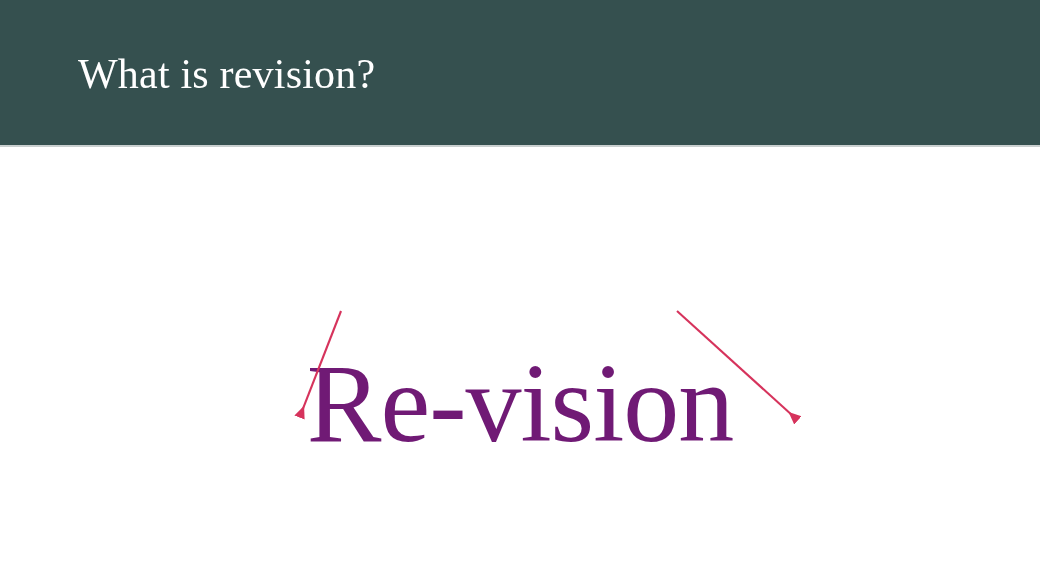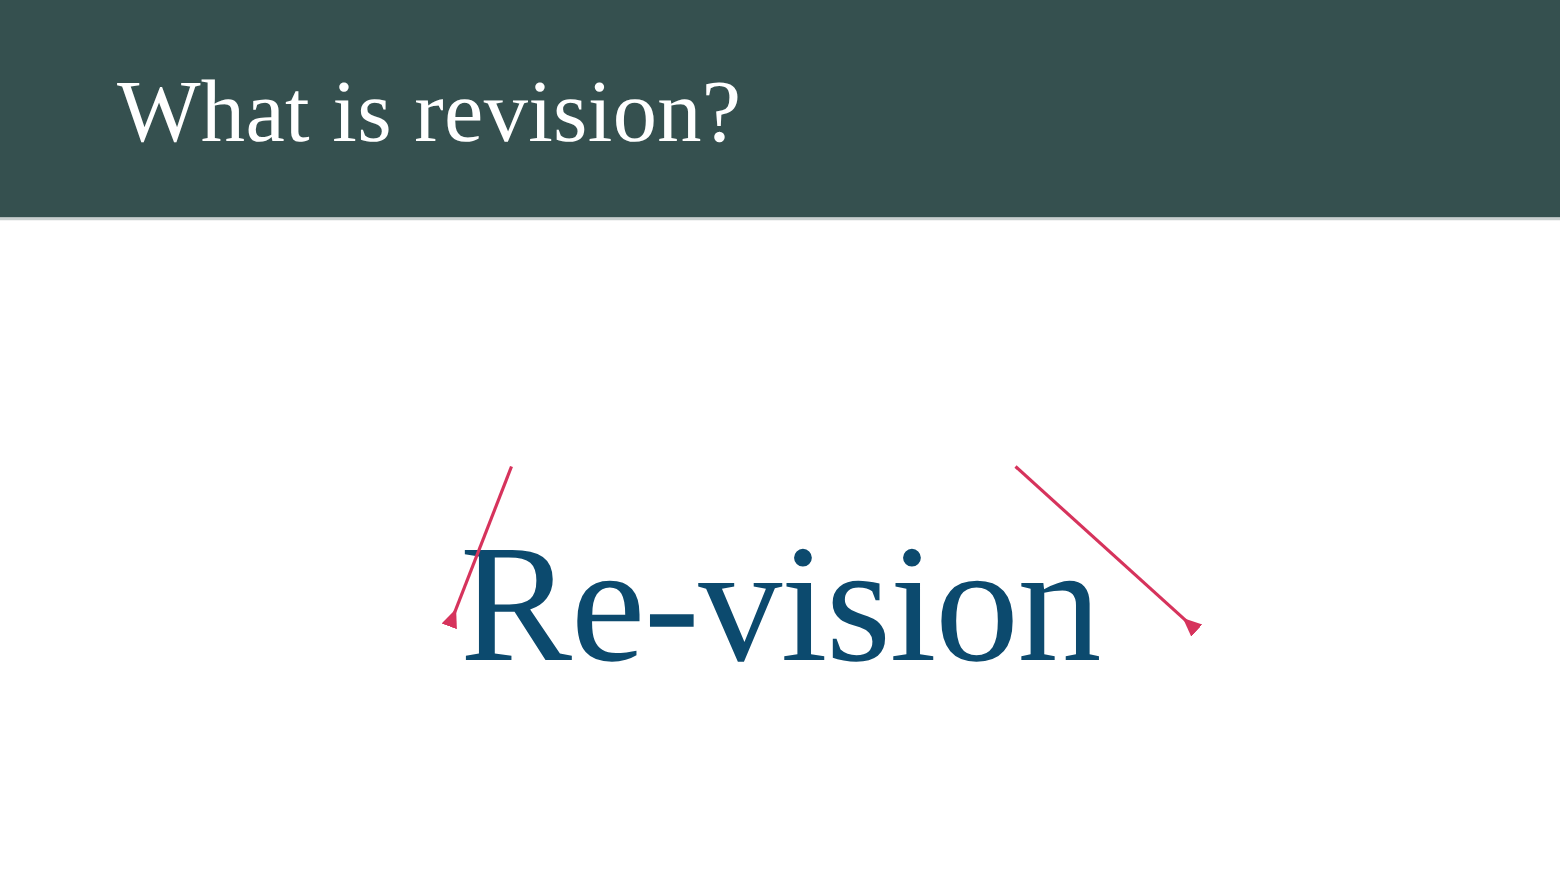--- a/index.html
+++ b/index.html
@@ -38,21 +38,21 @@
     top: 145px;
     width: 1040px;
     height: 2px;
     background: #c9cfcf;
   }
 
   #slide-title {
     position: absolute;
     left: 78px;
     top: 47px;
-    font-size: 59px;
+    font-size: 42px;
     line-height: 54px;
     color: #ffffff;
     font-weight: normal;
     letter-spacing: 0.2px;
     white-space: nowrap;
     margin: 0;
   }
 
   
   #body-area {
@@ -65,21 +65,21 @@
   }
 
   #headword {
     position: absolute;
     left: 0;
     top: 196px;
     width: 1040px;
     text-align: center;
     font-size: 112px;
     line-height: 120px;
-    color: #0c4a6e;
+    color: #701a75;
     font-weight: normal;
     letter-spacing: -1px;
     white-space: nowrap;
     margin: 0;
   }
 
   #label-again {
     position: absolute;
     left: 186px;
     top: 434px;

